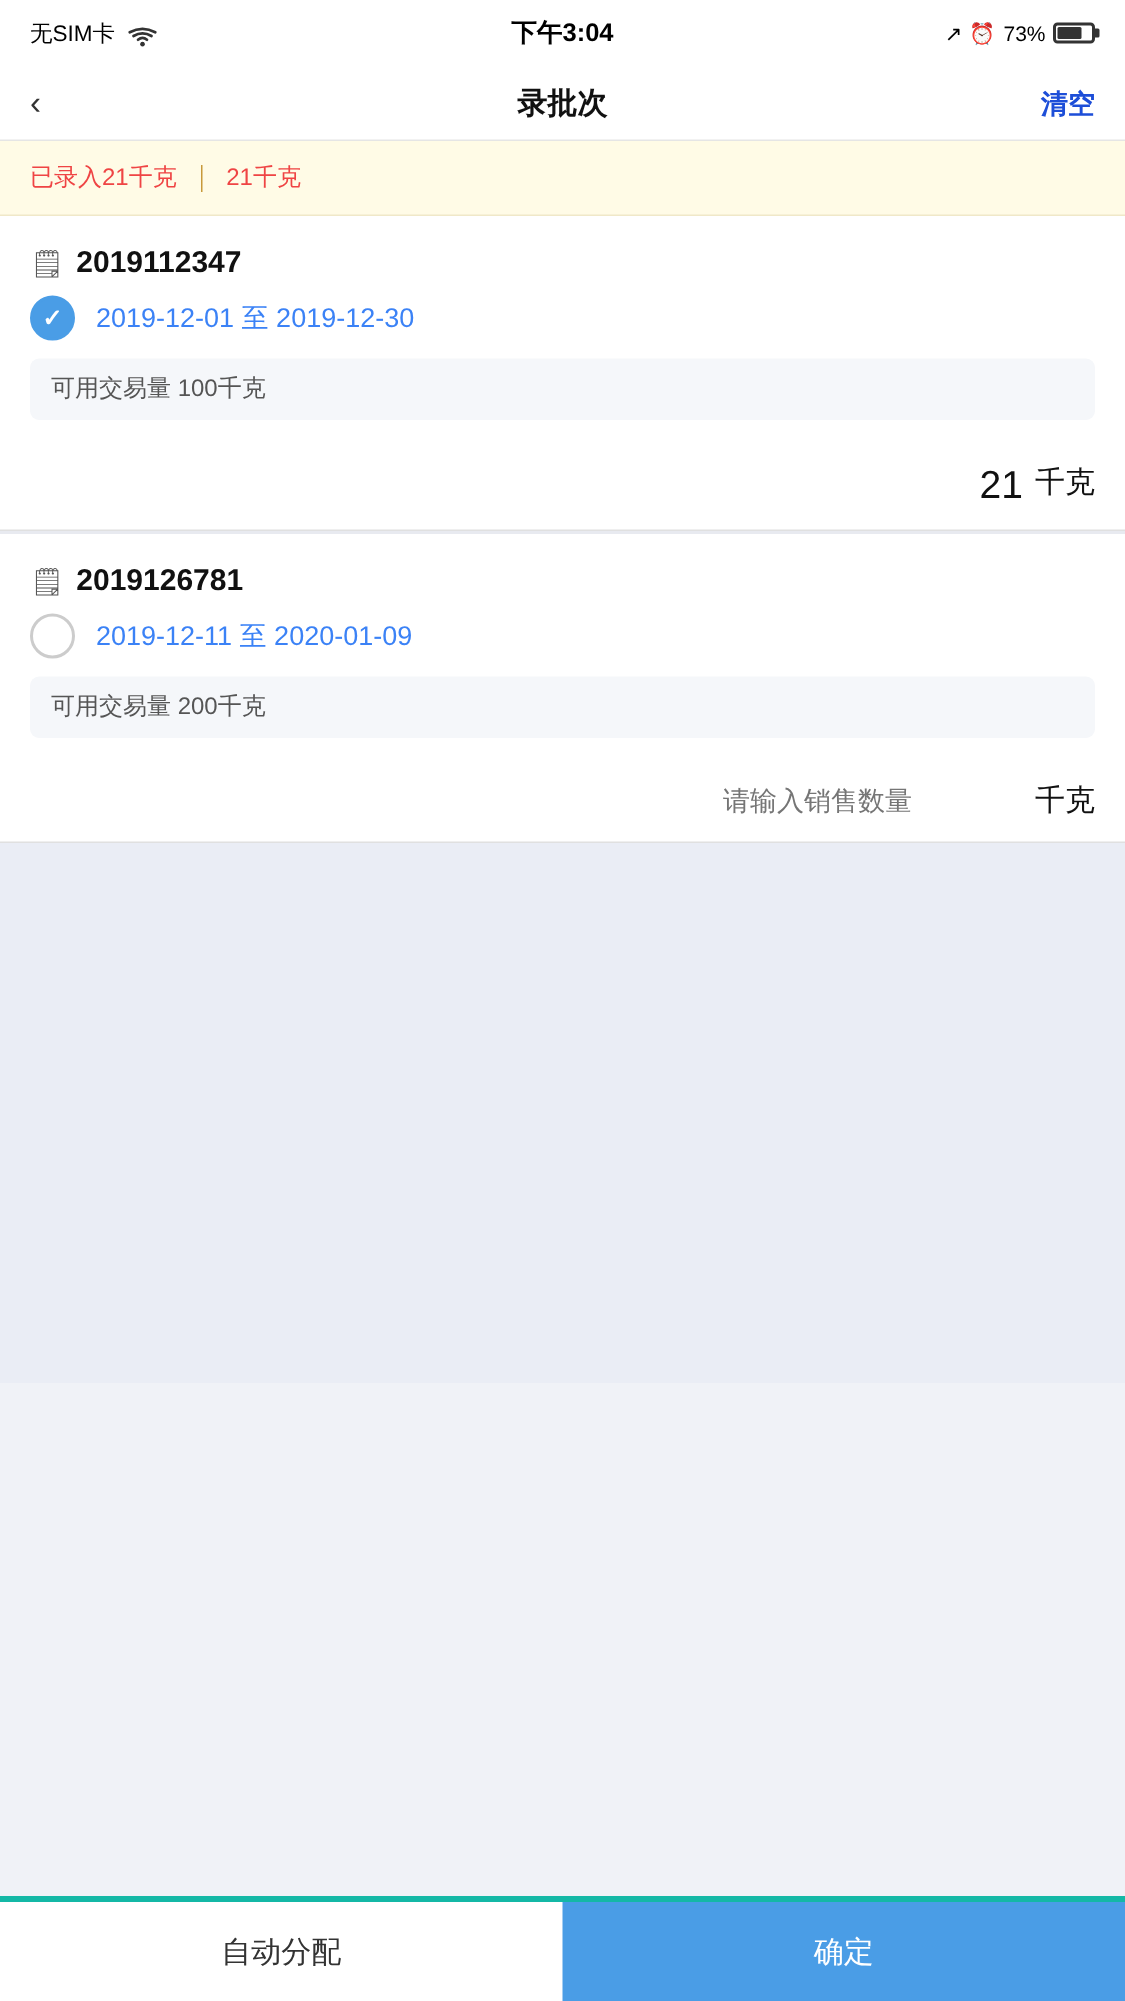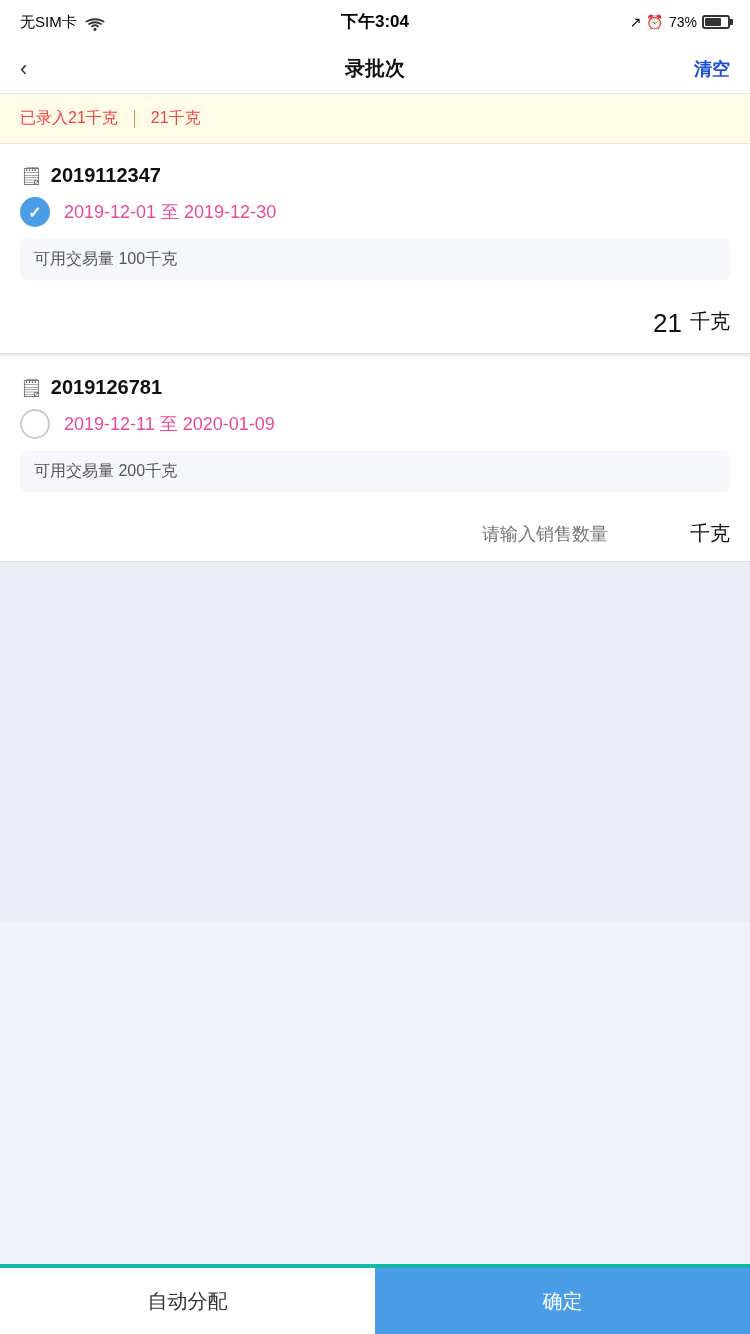--- a/index.html
+++ b/index.html
@@ -168,21 +168,21 @@
     }
     .radio-circle.checked::after {
       content: '✓';
       color: #fff;
       font-size: 16px;
       font-weight: 700;
     }
 
     .date-range {
       font-size: 18px;
-      color: #ec4899;
+      color: #3b82f6;
     }
 
     .avail-box {
       background: #f5f7fa;
       border-radius: 6px;
       padding: 10px 14px;
       font-size: 16px;
       color: #555;
       margin-left: 0;
     }

